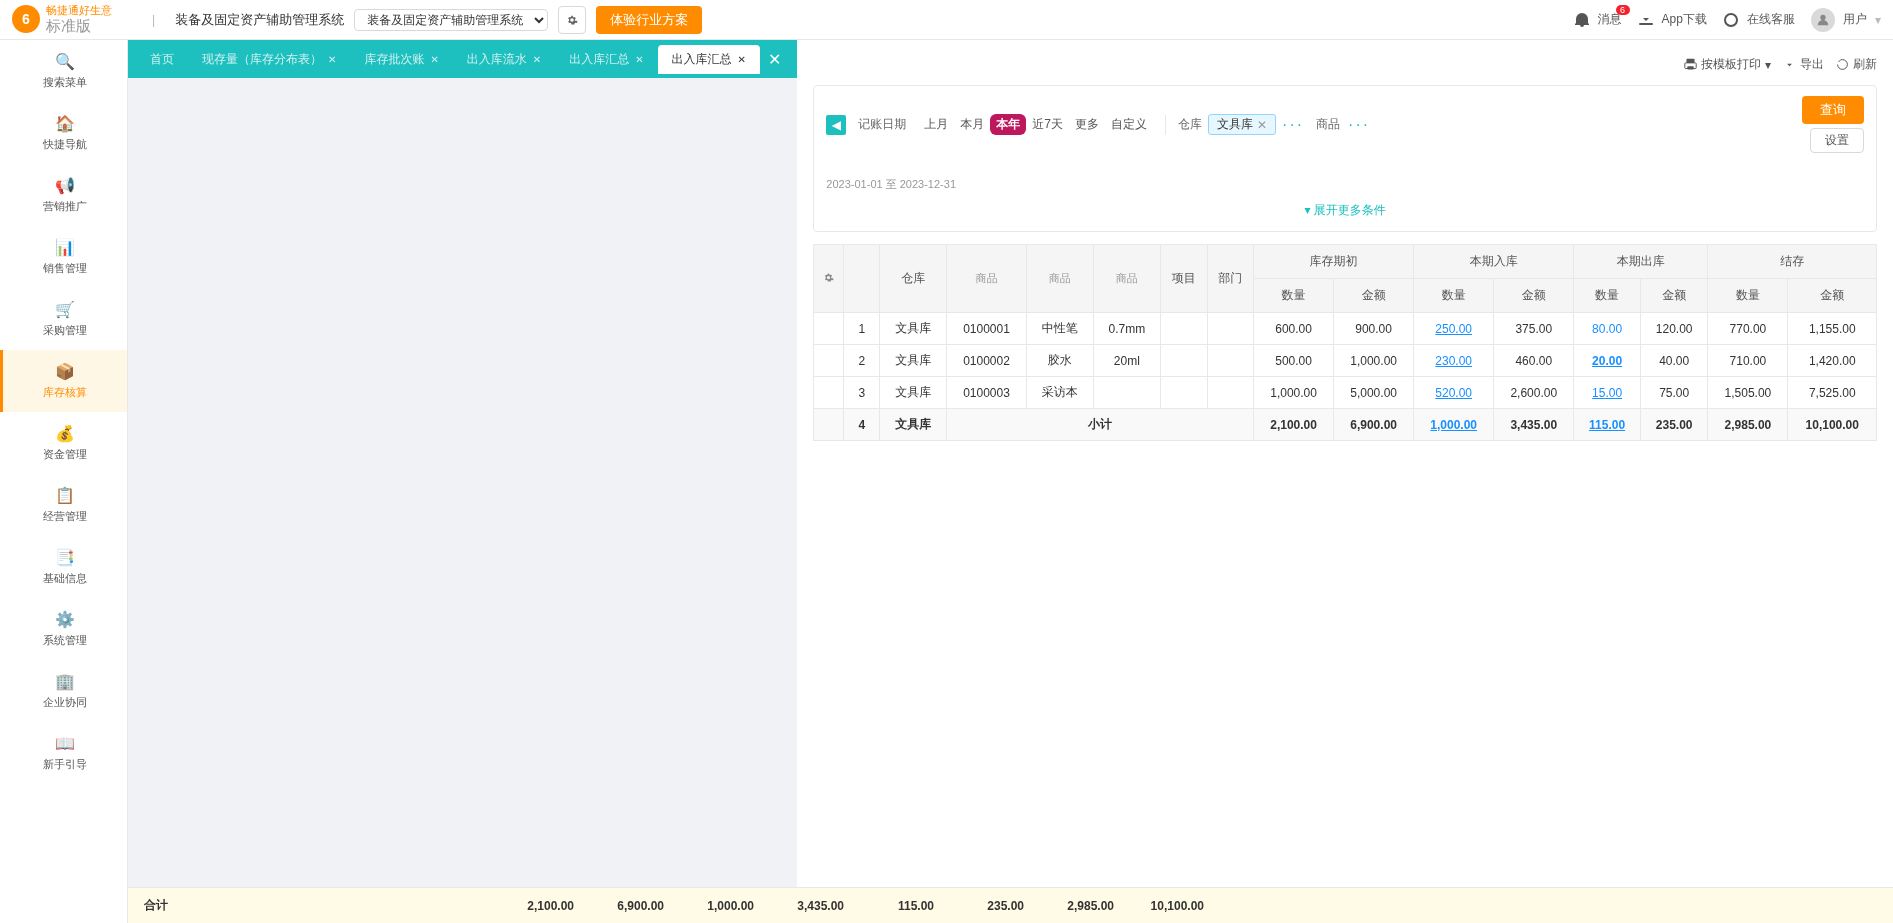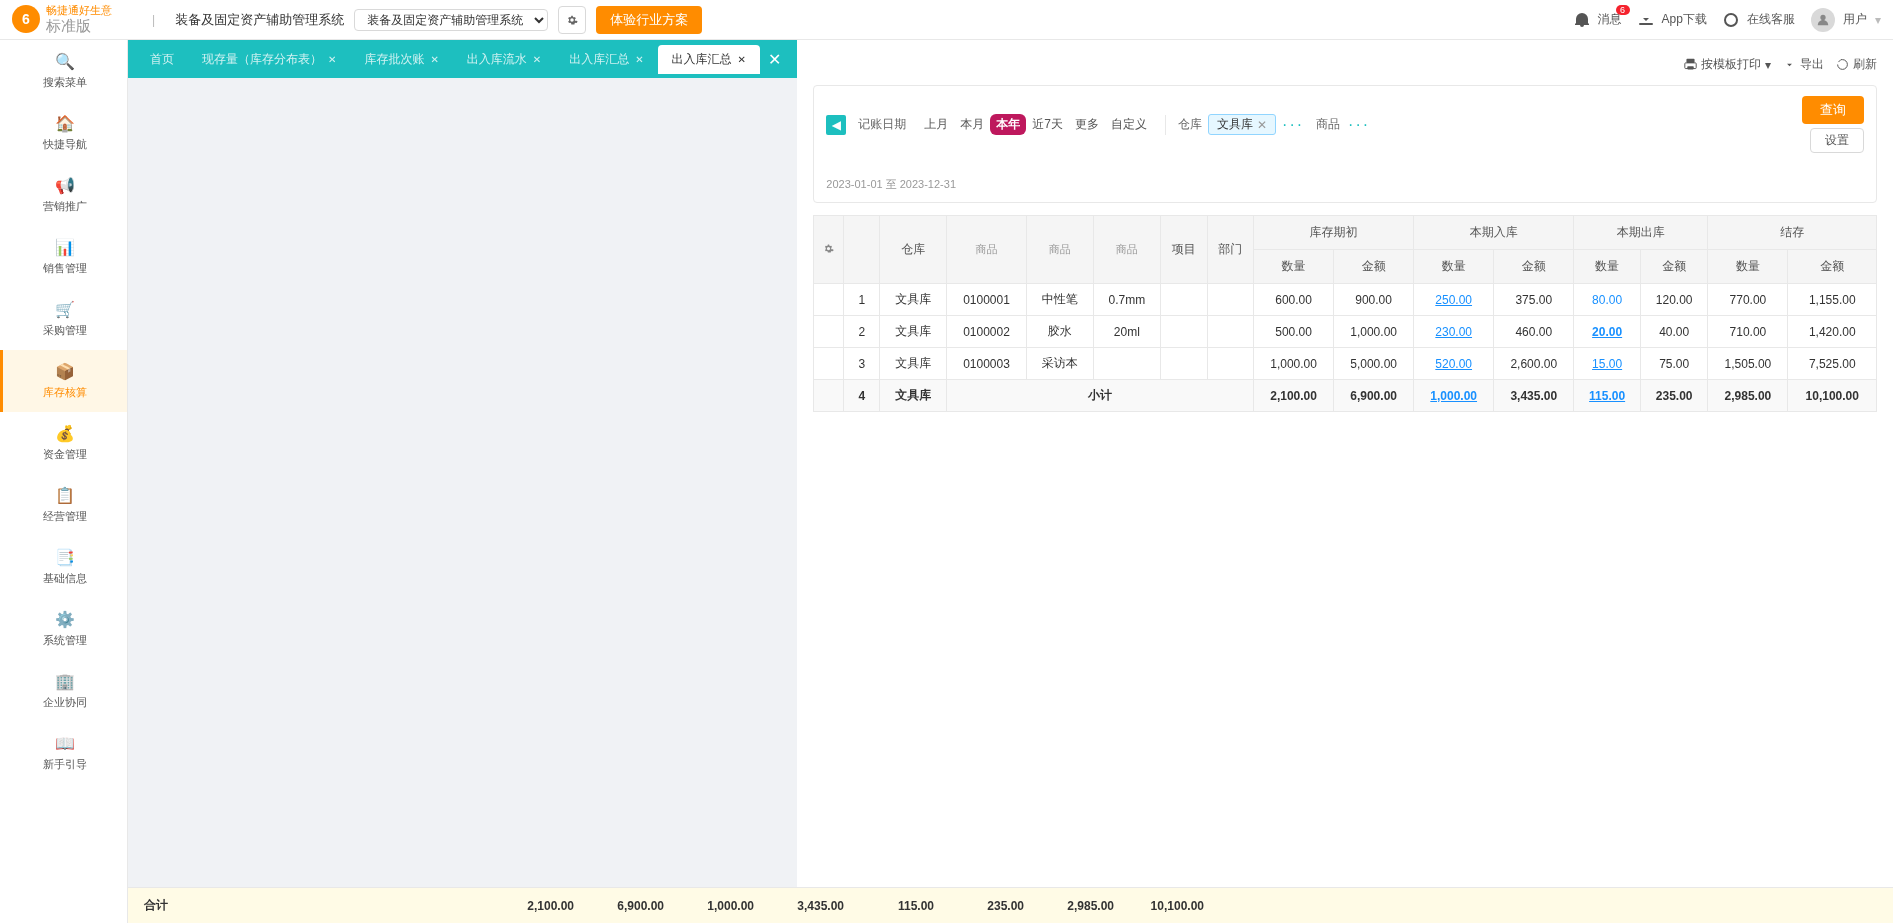--- a/index.html
+++ b/index.html
@@ -271,20 +271,26 @@
               <span class="filter-dots">···</span>
             </div>
             <div style="margin-left:auto; display:flex; flex-direction:column; gap:4px; align-items:flex-end;">
               <button class="btn-query">查询</button>
               <button class="btn-settings">设置</button>
             </div>
           </div>
           <div style="margin-top:24px;">
             <span class="filter-date-range">2023-01-01 至 2023-12-31</span>
           </div>
+          <div class="expand-more-row">
+            <button class="expand-btn">
+              <span>▾</span>
+              <span>展开更多条件</span>
+            </button>
+          </div>
         </div>
 
         <div style="overflow-x:auto; margin-bottom:40px;">
           <table class="data-table">
             <thead>
               <tr>
                 <th rowspan="2" class="settings-col">
                   <svg width="13" height="13" viewBox="0 0 16 16" fill="#888">
                       <path d="M8 10a2 2 0 100-4 2 2 0 000 4zm5.3-1.1l1.1.9-1 1.7-1.3-.5a4.9 4.9 0 01-1.1.6l-.2 1.4H7.2l-.2-1.4a4.9 4.9 0 01-1.1-.6l-1.3.5-1-1.7 1.1-.9a5 5 0 010-1.8L3.6 6.2l1-1.7 1.3.5a4.9 4.9 0 011.1-.6L7.2 3h1.6l.2 1.4a4.9 4.9 0 011.1.6l1.3-.5 1 1.7-1.1.9a5 5 0 010 1.8z"></path>
                     </svg>

